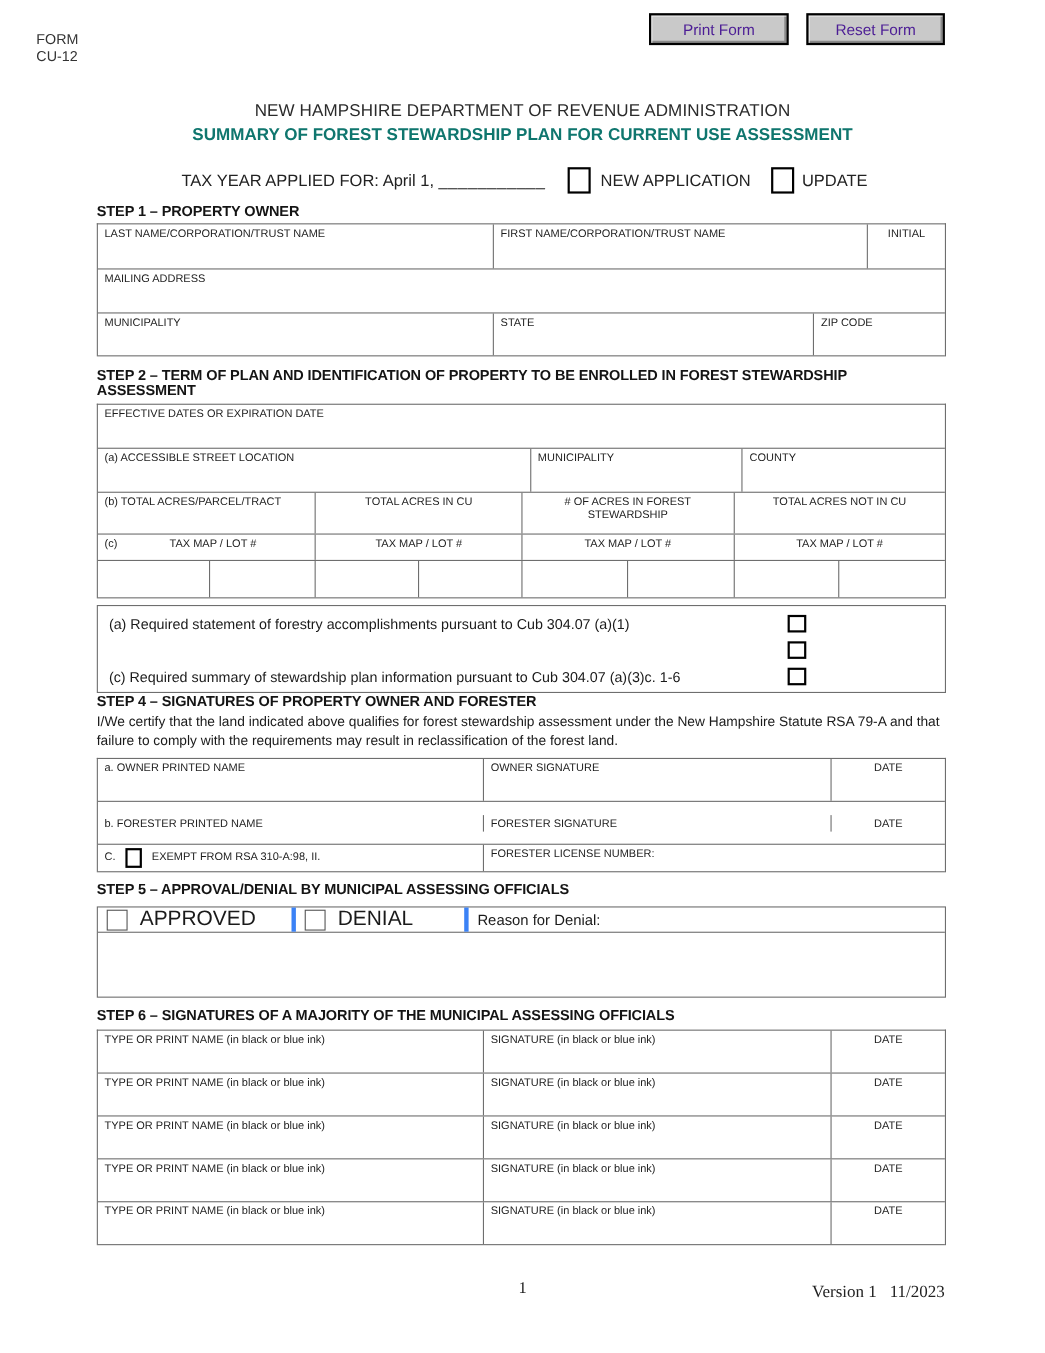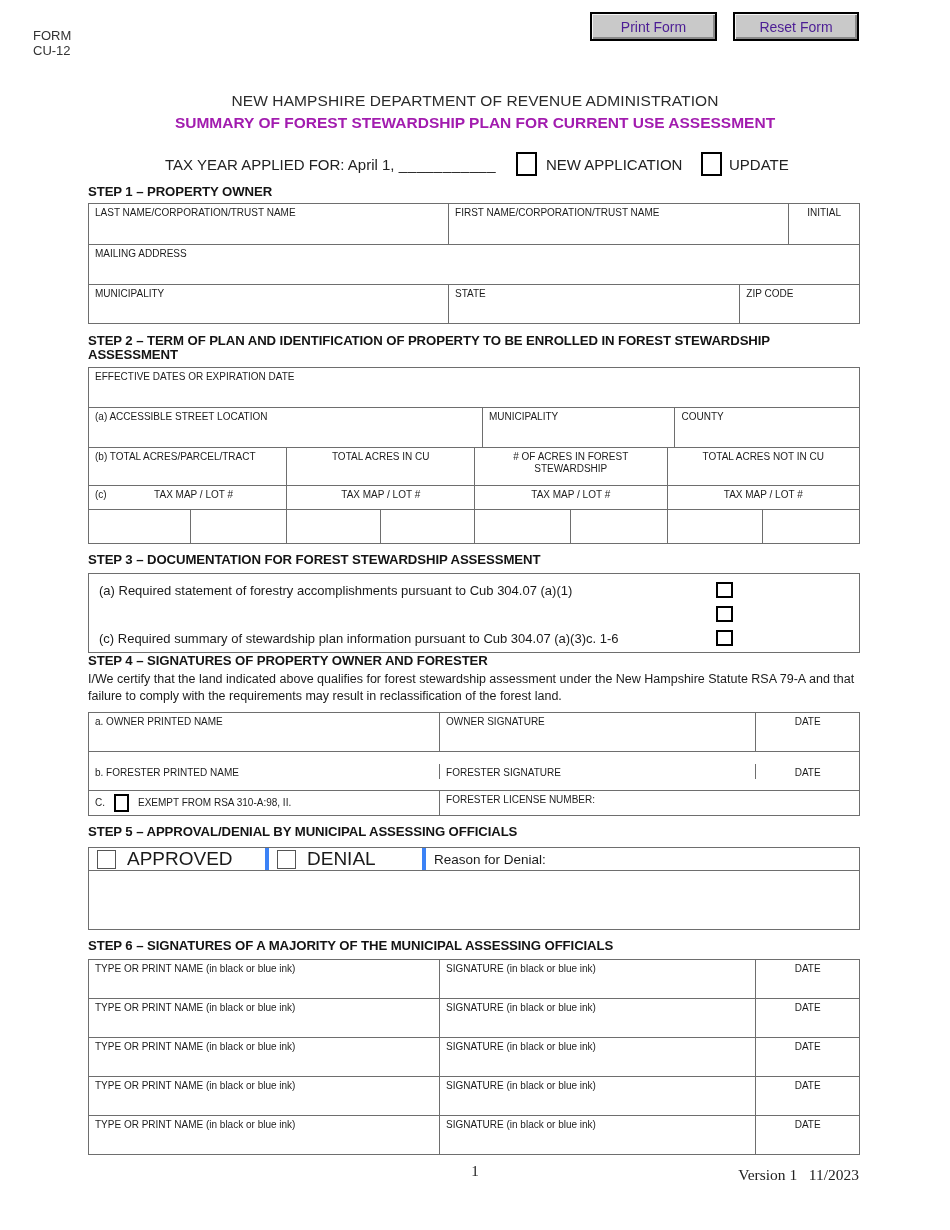--- a/index.html
+++ b/index.html
@@ -8,21 +8,21 @@
 
   
   .form-id{position:absolute;left:33px;top:28px;font-size:13px;line-height:15px;color:#333;}
   .btn{position:absolute;top:12px;height:29px;background:#c9c9c9;border:2px solid #000;
        box-shadow:inset 1px 1px 0 #f4f4f4, inset -2px -2px 0 #8a8a8a;
        display:flex;align-items:center;justify-content:center;
        font-size:14px;color:#4c1d95;cursor:pointer;box-sizing:border-box;}
   .btn-print{left:590px;width:127px;}
   .btn-reset{left:733px;width:126px;}
   .title1{position:absolute;top:92px;left:0;width:100%;text-align:center;font-size:15.5px;color:#2b2b2b;letter-spacing:.1px;}
-  .title2{position:absolute;top:114px;left:0;width:100%;text-align:center;font-size:15.5px;font-weight:bold;color:#a21caf;}
+  .title2{position:absolute;top:114px;left:0;width:100%;text-align:center;font-size:15.5px;font-weight:bold;color:#0f766e;}
   .taxtext{position:absolute;left:165px;top:156px;font-size:15px;color:#222;}
   .taxblank{letter-spacing:.5px;}
   .cb{box-sizing:border-box;background:#fff;cursor:pointer;}
   .cb-new{position:absolute;left:516px;top:152px;width:21px;height:24px;border:2px solid #000;}
   .cb-upd{position:absolute;left:701px;top:152px;width:21px;height:24px;border:2.5px solid #000;}
   .lbl-new{position:absolute;left:546px;top:156px;font-size:15px;color:#222;}
   .lbl-upd{position:absolute;left:729px;top:156px;font-size:15px;color:#222;}
 
   
   .content{position:absolute;left:88px;top:185px;width:772px;}
@@ -131,21 +131,20 @@
         <div class="td" style="width:97px;"></div>
         <div class="td" style="width:94px;"></div>
         <div class="td" style="width:94px;"></div>
         <div class="td" style="width:96px;"></div>
         <div class="td" style="width:97px;"></div>
         <div class="td" style="width:96px;"></div>
         <div class="td" style="width:96px;"></div>
       </div>
     </div>
 
-    <h3 class="step-h" style="margin-top:9px;">STEP 3 – DOCUMENTATION FOR FOREST STEWARDSHIP ASSESSMENT</h3>
     <div class="box3">
       <div class="item3">
         <span>(a)  Required statement of forestry accomplishments pursuant to Cub 304.07 (a)(1)</span>
         <span class="cb cb3"></span>
       </div>
       <div class="item3">
         <span class="cb cb3"></span>
       </div>
       <div class="item3">
         <span>(c)  Required summary of stewardship plan information pursuant to Cub 304.07 (a)(3)c. 1-6</span>

